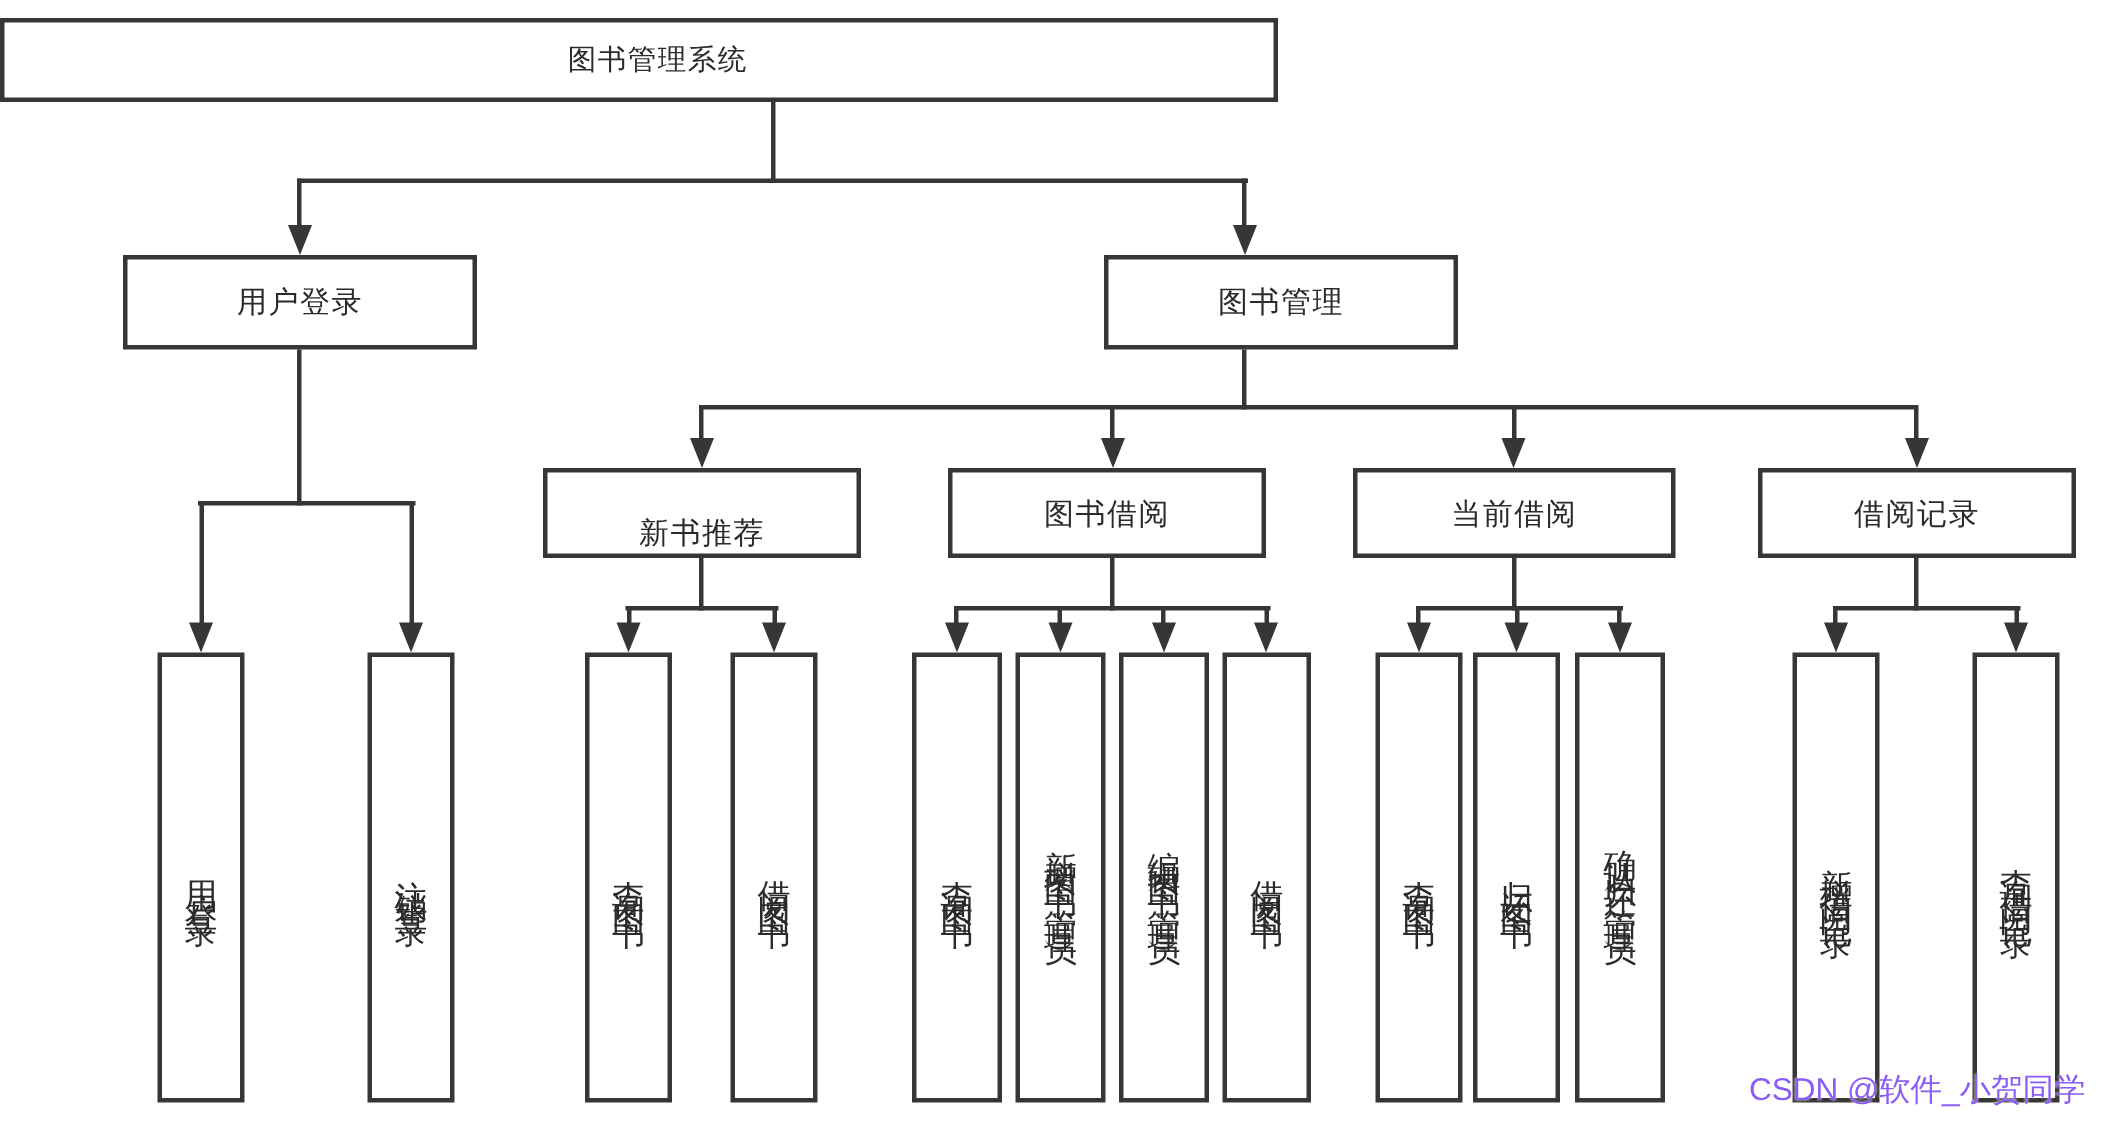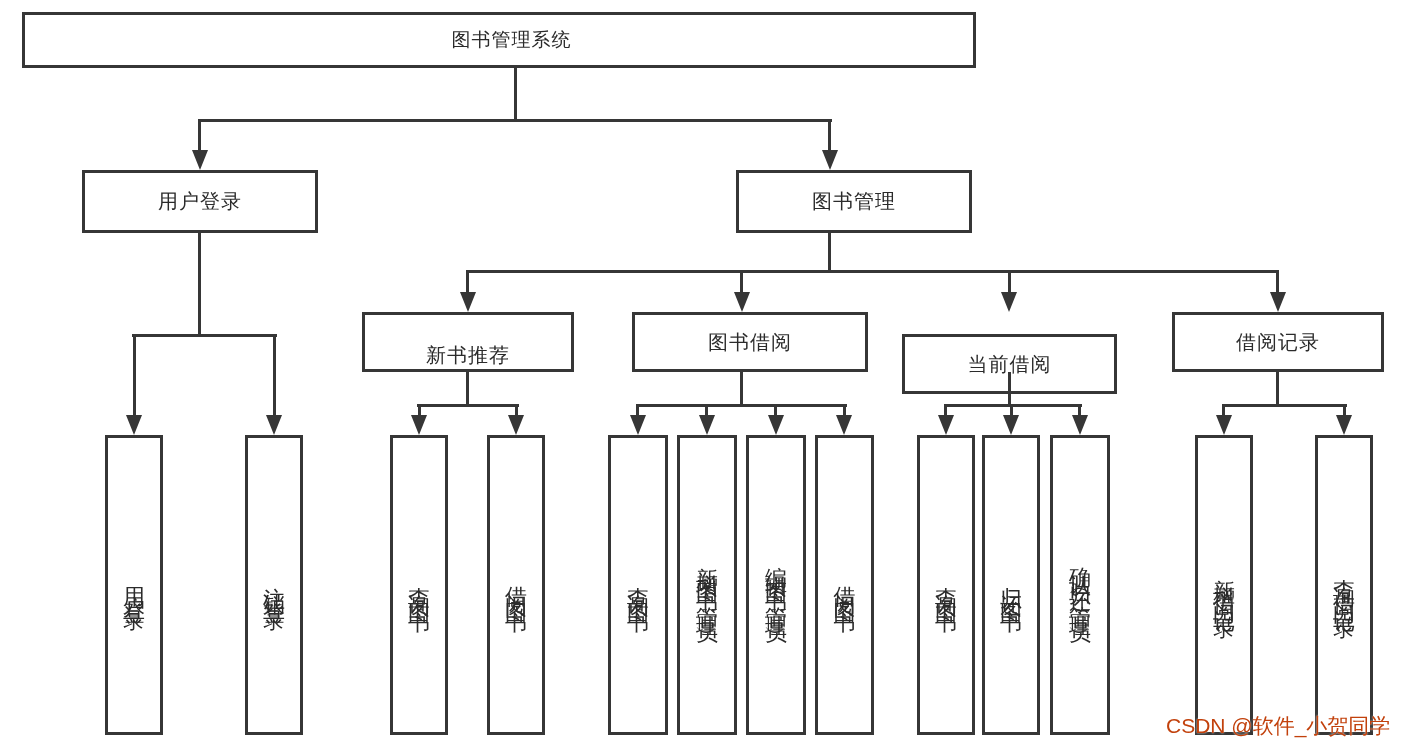--- a/index.html
+++ b/index.html
@@ -38,32 +38,32 @@
     position: absolute; width: 0; height: 0;
     border-left: 8px solid transparent;
     border-right: 8px solid transparent;
     border-top: 20px solid #363636;
   }
   .watermark {
     position: absolute;
     left: 1166px;
     top: 712px;
     font-size: 21px;
-    color: #c2410c;
+    color: #8b5cf6;
     text-shadow: 0 0 2px #ffffff;
     white-space: nowrap;
     z-index: 10;
   }
 </style>
 </head>
 <body>
 
 <div id="canvas">
 
-  <div class="node root" style="left:22px; top:12px; width:954px; height:56px;padding-left:25px;">
+  <div class="node root" style="left:0; top:12px; width:852px; height:56px;padding-left:25px;">
     <span>图书管理系统</span>
   </div>
 
   <div class="vline" style="left:514px; top:68px; height:54px;"></div>
   <div class="hline" style="left:198px; top:119px; width:634px;"></div>
   <div class="vline" style="left:198px; top:119px; height:34px;"></div>
   <div class="arrow" style="left:192px; top:150px;"></div>
   <div class="vline" style="left:828px; top:119px; height:34px;"></div>
   <div class="arrow" style="left:822px; top:150px;"></div>
 
@@ -88,24 +88,24 @@
   <div class="vline" style="left:740px; top:270px; height:25px;"></div>
   <div class="arrow" style="left:734px; top:292px;"></div>
   <div class="vline" style="left:1008px; top:270px; height:25px;"></div>
   <div class="arrow" style="left:1001px; top:292px;"></div>
   <div class="vline" style="left:1276px; top:270px; height:25px;"></div>
   <div class="arrow" style="left:1270px; top:292px;"></div>
 
   <div class="node" style="left:362px; top:312px; width:212px; height:60px;align-items:flex-end;">
     <span>新书推荐</span>
   </div>
-  <div class="node" style="left:632px; top:312px; width:236px; height:60px;">
+  <div class="node" style="left:632px; top:312px; width:212px; height:60px;">
     <span>图书借阅</span>
   </div>
-  <div class="node" style="left:902px; top:312px; width:215px; height:60px;margin-top:22px;">
+  <div class="node" style="left:902px; top:312px; width:215px; height:60px;">
     <span>当前借阅</span>
   </div>
   <div class="node" style="left:1172px; top:312px; width:212px; height:60px;">
     <span>借阅记录</span>
   </div>
 
   <div class="vline" style="left:466px; top:372px; height:35px;"></div>
   <div class="vline" style="left:740px; top:372px; height:35px;"></div>
   <div class="vline" style="left:1008px; top:372px; height:35px;"></div>
   <div class="vline" style="left:1276px; top:372px; height:35px;"></div>

